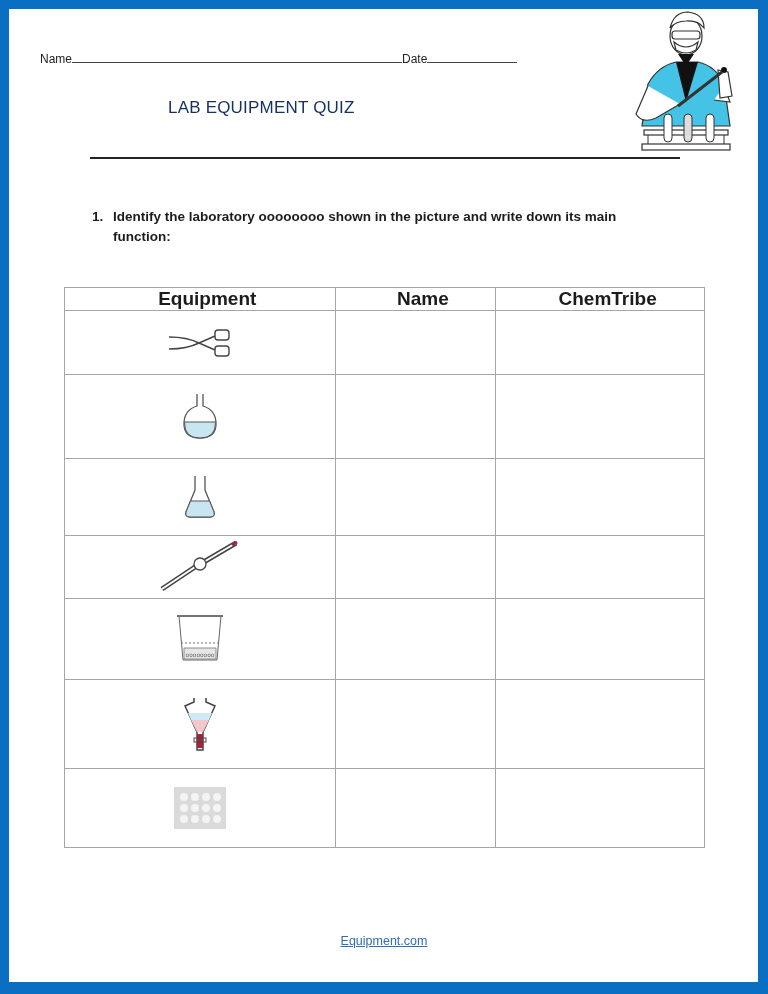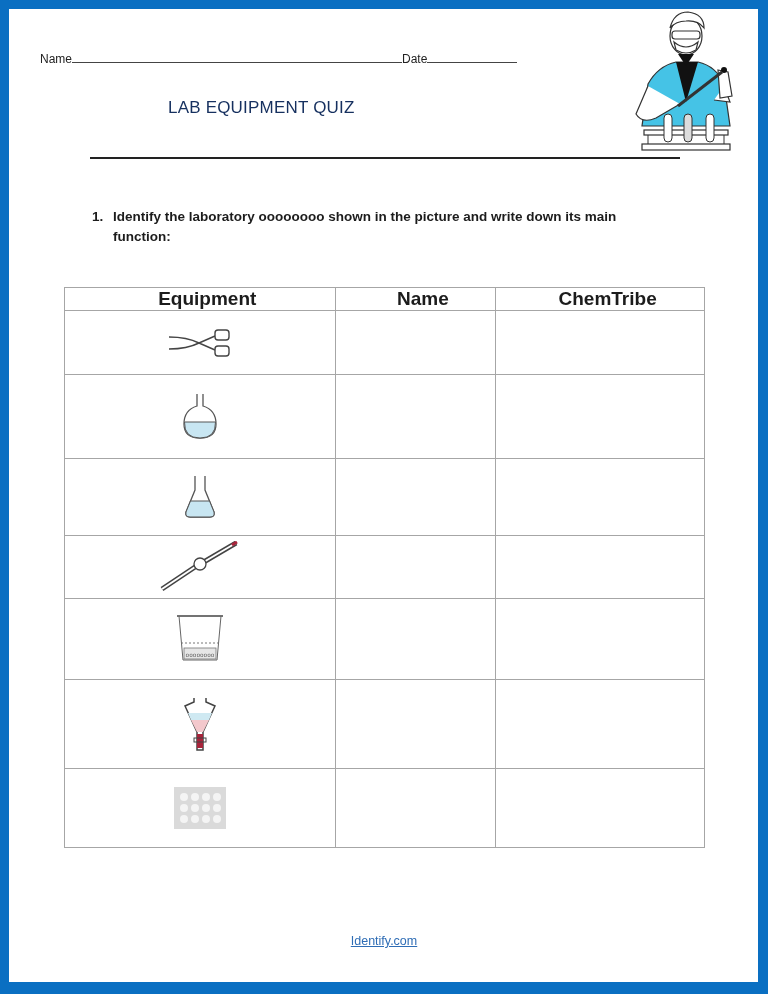--- a/index.html
+++ b/index.html
@@ -207,13 +207,13 @@
               <circle cx="43" cy="32" r="4"></circle>
           </g>
         </svg>
       </td>
       <td></td>
       <td></td>
     </tr>
   </tbody>
 </table>
 
-<div class="abs footer">Identify.com</div>
+<div class="abs footer">Equipment.com</div>
 
 </body></html>

